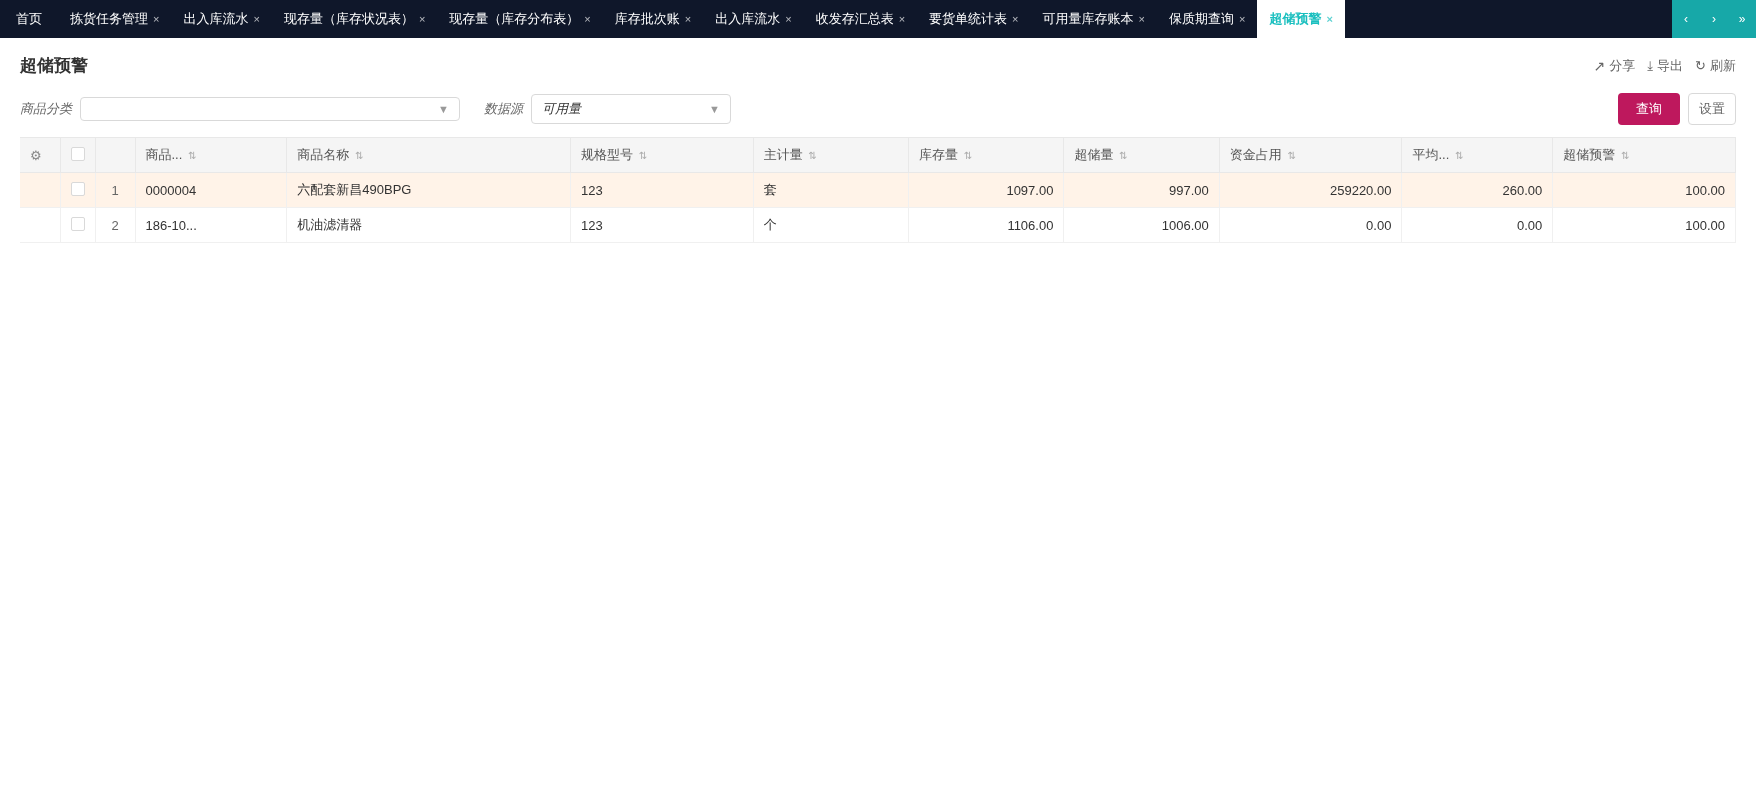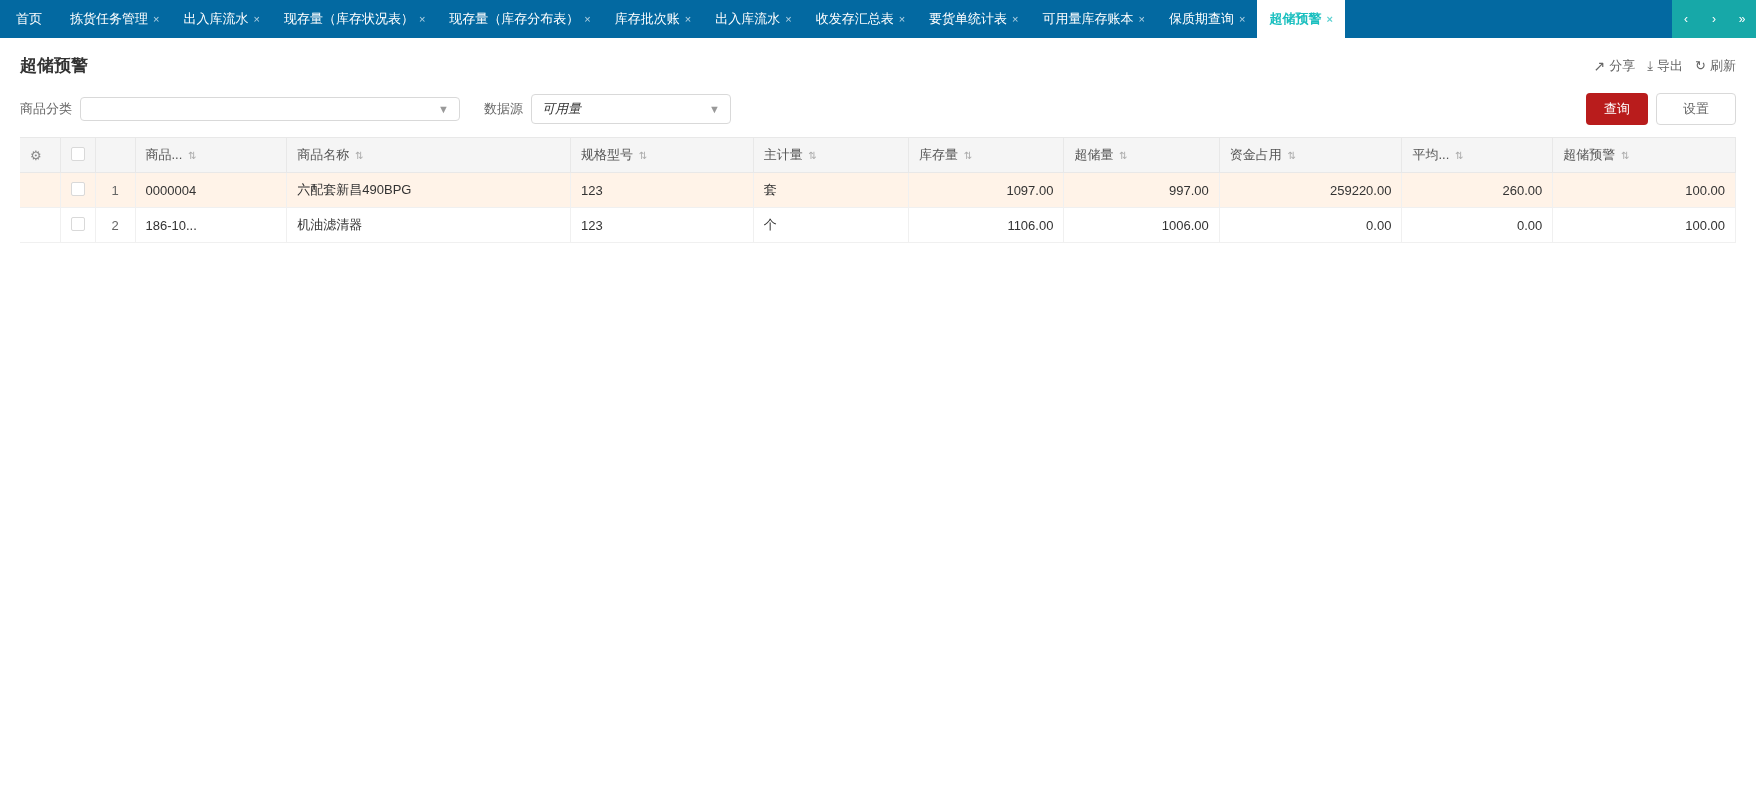--- a/index.html
+++ b/index.html
@@ -2,21 +2,21 @@
 <html><head>
   <meta charset="utf-8">
   <style>
     * { box-sizing: border-box; margin: 0; padding: 0; }
     body { font-family: 'Microsoft YaHei', Arial, sans-serif; font-size: 13px; background: #fff; color: #333; overflow-x: hidden; }
 
     
     .nav-bar {
       display: flex;
       align-items: center;
-      background: #0369a1;
+      background: #0f172a;
       height: 38px;
       padding: 0 0;
       overflow: hidden;
       white-space: nowrap;
     }
     .nav-item {
       display: inline-flex;
       align-items: center;
       height: 38px;
       padding: 12px 12px;
@@ -98,20 +98,21 @@
     }
     .filter-item {
       display: flex;
       align-items: center;
       gap: 8px;
     }
     .filter-label {
       color: #666;
       font-size: 13px;
       white-space: nowrap;
+      font-style: italic;
     }
     .filter-select {
       display: flex;
       align-items: center;
       border: 1px solid #d9d9d9;
       border-radius: 4px;
       padding: 5px 10px;
       min-width: 200px;
       cursor: pointer;
       background: #fff;
@@ -123,34 +124,34 @@
     .filter-select .arrow { color: #999; font-size: 11px; }
     .filter-value { color: #333; }
 
     
     .action-buttons {
       margin-left: auto;
       display: flex;
       gap: 8px;
     }
     .btn-query {
-      background: #b91c1c;
+      background: #be185d;
       color: #fff;
       border: none;
       border-radius: 4px;
       padding: 6px 18px;
       cursor: pointer;
       font-size: 13px;
     }
     .btn-settings {
       background: #fff;
       color: #666;
       border: 1px solid #d9d9d9;
       border-radius: 4px;
-      padding: 6px 26px;
+      padding: 6px 10px;
       cursor: pointer;
       font-size: 13px;
     }
 
     
     .data-table {
       width: 100%;
       border-collapse: collapse;
       font-size: 13px;
     }

